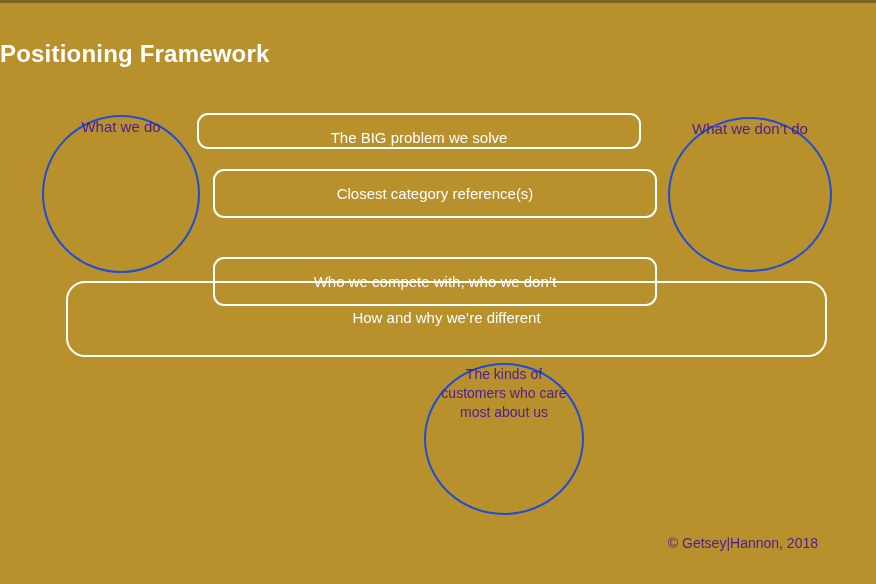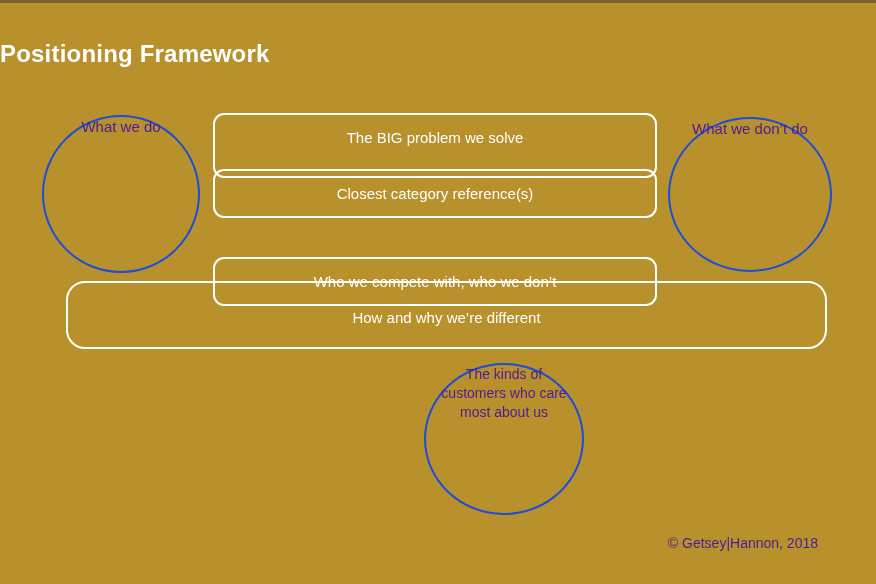--- a/index.html
+++ b/index.html
@@ -89,44 +89,44 @@
     font-size: 15px;
     text-align: center;
   }
   .rbox .btext {
     position: absolute;
     left: 0;
     right: 0;
     top: 14px;
   }
   #box-big-problem {
-    left: 213px;
+    left: 197px;
     top: 113px;
     width: 444px;
-    height: 65px;
+    height: 36px;
   }
   #box-category-reference {
     left: 213px;
     top: 169px;
     width: 444px;
     height: 49px;
     padding-left: 20px;
   }
   #box-compete-with {
     left: 213px;
     top: 225px;
     width: 444px;
     height: 49px;
     margin-top: 32px;
   }
   #box-how-and-why {
     left: 66px;
     top: 281px;
     width: 761px;
-    height: 68px;
+    height: 76px;
     border-radius: 19px;
   }
   #box-how-and-why .btext {
     top: 26px;
   }
   #copyright {
     position: absolute;
     right: 58px;
     top: 535px;
     color: #4c1d95;

